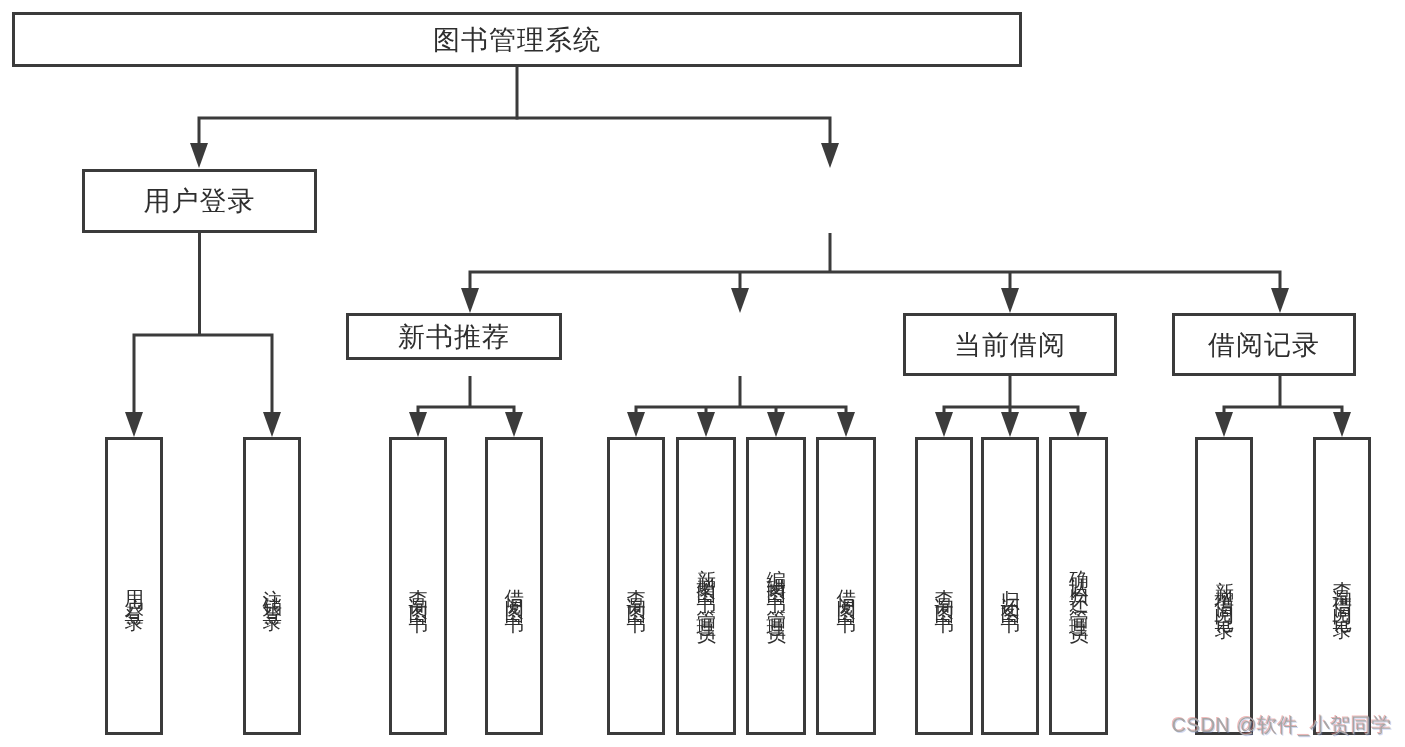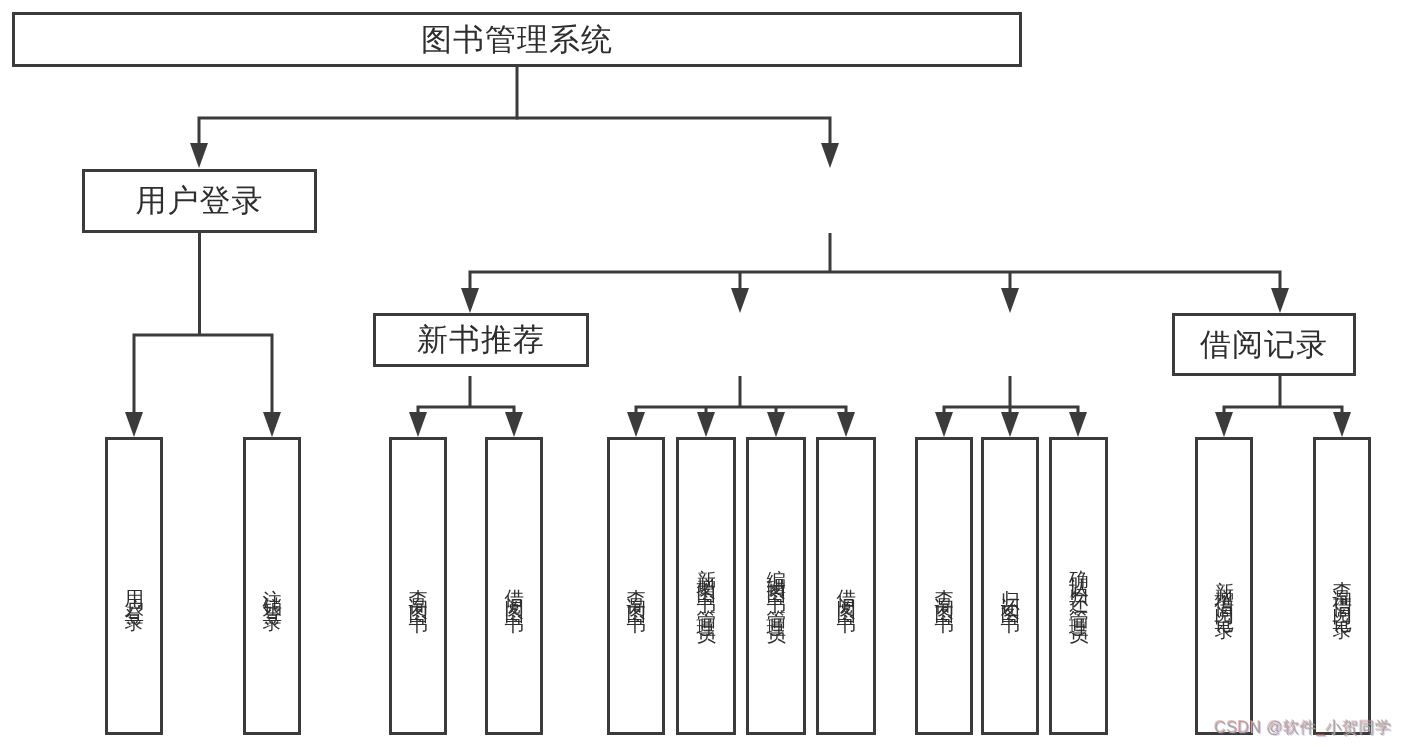--- a/index.html
+++ b/index.html
@@ -7,29 +7,29 @@
     position:relative;width:1405px;height:747px;background:#ffffff;overflow:hidden;
     font-family:"Liberation Sans","DejaVu Sans",sans-serif;
   }
   svg.connectors{position:absolute;left:0;top:0;z-index:1;}
   .node{
     position:absolute;box-sizing:border-box;background:#ffffff;
     border:3px solid #3b3b3b;display:flex;align-items:center;justify-content:center;
     color:#2e2e2e;z-index:2;
   }
   .node .lbl{white-space:nowrap;}
-  .h .lbl{font-size:31px;letter-spacing:1px;}
+  .h .lbl{font-size:27px;letter-spacing:1px;}
   .leaf{top:437px;height:298px;}
   .leaf .lbl{
     writing-mode:vertical-rl;text-orientation:mixed;
     font-size:19.5px;letter-spacing:8px;line-height:1;transform:translateY(4px);
   }
   .watermark{
     position:absolute;right:13px;bottom:8px;z-index:5;
-    font-size:16px;color:#a6a6a6;letter-spacing:.5px;
+    font-size:20px;color:#a6a6a6;letter-spacing:.5px;
     text-shadow:-1px -1px 0 rgba(224,118,118,.50),1px 1px 0 rgba(130,150,220,.35);
   }
 </style>
 </head>
 <body>
 
 <div class="stage">
 
   <svg class="connectors" width="1405" height="747" viewBox="0 0 1405 747">
     <g stroke="#3b3b3b" stroke-width="3" fill="none">
@@ -83,22 +83,25 @@
   </svg>
 
   <div class="node h" style="left:12px;top:12px;width:1010px;height:55px">
     <span class="lbl">图书管理系统</span>
   </div>
 
   <div class="node h" style="left:82px;top:169px;width:235px;height:64px">
     <span class="lbl">用户登录</span>
   </div>
 
-  <div class="node h" style="left:373px;top:313px;width:216px;height:54px">
+  <div class="node h" style="left:346px;top:313px;width:216px;height:47px">
     <span class="lbl">新书推荐</span>
+  </div>
+  <div class="node h" style="left:903px;top:313px;width:214px;height:63px">
+    <span class="lbl">当前借阅</span>
   </div>
   <div class="node h" style="left:1172px;top:313px;width:184px;height:63px">
     <span class="lbl">借阅记录</span>
   </div>
 
   <div class="node leaf" style="left:105px;width:58px">
     <span class="lbl">用户登录</span>
   </div>
   <div class="node leaf" style="left:243px;width:58px">
     <span class="lbl">注销登录</span>

